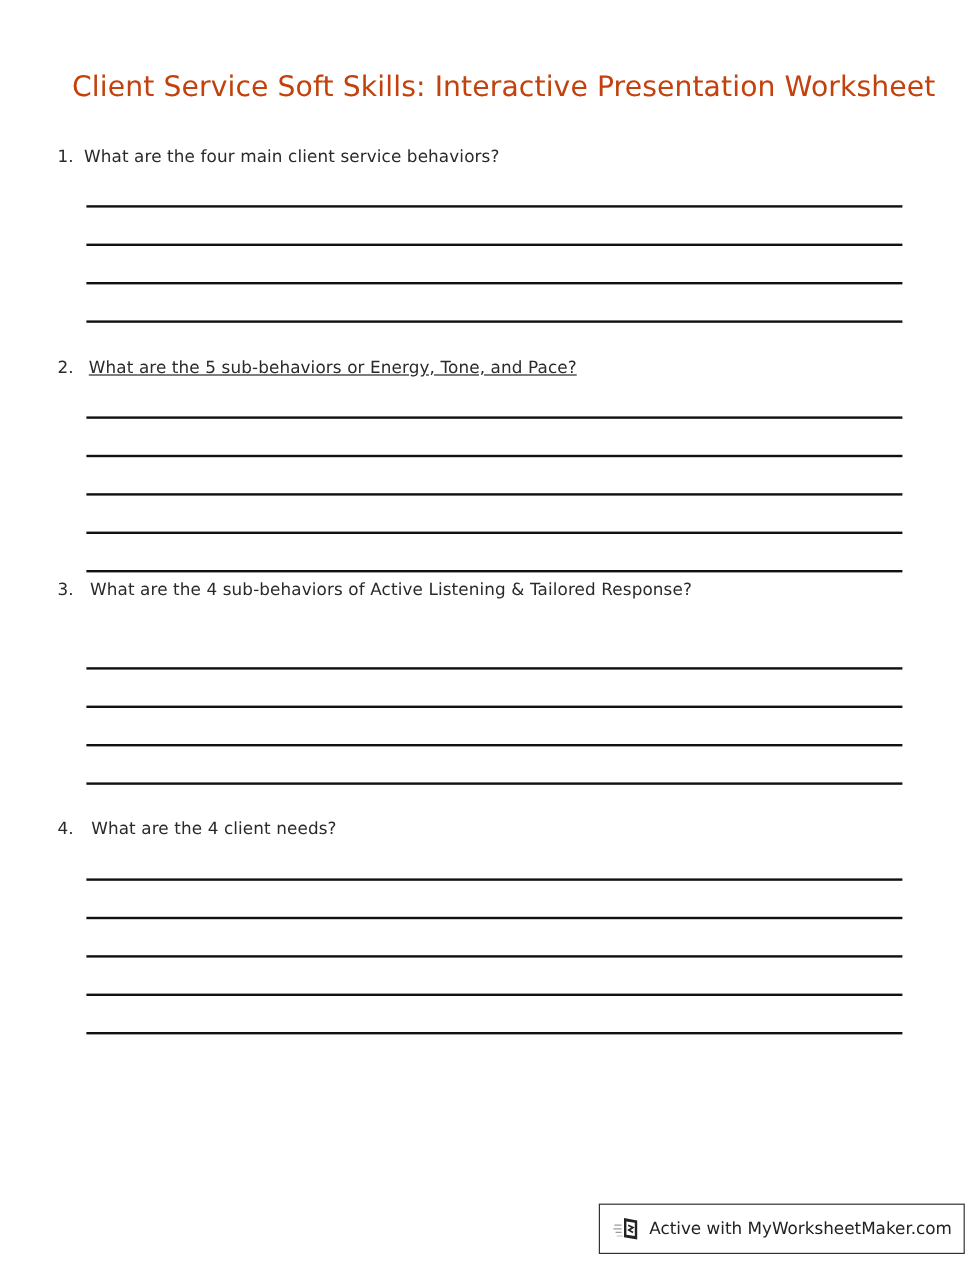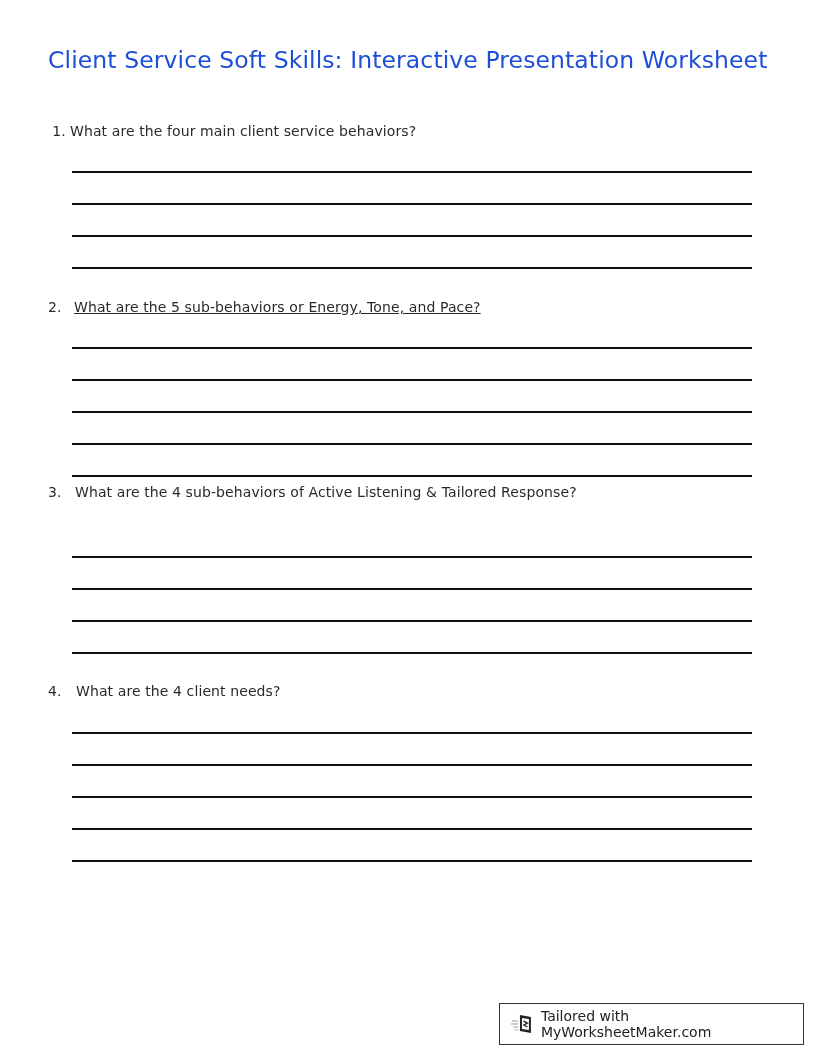--- a/index.html
+++ b/index.html
@@ -1,35 +1,35 @@
 <!DOCTYPE html>
 <html><head>
 <meta charset="utf-8">
 <style>
   html, body { margin: 0; padding: 0; background: #ffffff; }
   body { width: 816px; height: 1056px; position: relative; overflow: hidden;
          font-family: "DejaVu Sans", "Liberation Sans", sans-serif; color: #222; }
   .title { position: absolute; left: 48px; top: 46px; font-size: 23.5px; font-weight: normal;
-           color: #1d4ed8; letter-spacing: 0.1px; white-space: nowrap; margin: 0; }
+           color: #c2410c; letter-spacing: 0.1px; white-space: nowrap; margin: 12px; }
   .question { position: absolute; left: 48px; font-size: 14px; color: #2a2a2a; white-space: nowrap; }
   .question .num { display: inline-block; width: 22px; }
   .question.q1 .num { width: 22px; }
   .question .qtext { letter-spacing: 0.1px; }
   .answer-line { position: absolute; left: 72px; width: 680px; height: 2px; background: #111; }
   .footer-badge { position: absolute; left: 499px; top: 1003px; width: 305px; height: 42px;
                   border: 1.5px solid #333; box-sizing: border-box; display: flex; align-items: center;
                   font-family: "DejaVu Sans", sans-serif; font-size: 14px; color: #222; }
   .footer-badge .logo { width: 24px; height: 22px; margin-left: 11px; margin-right: 6px; }
 </style>
 </head>
 <body>
 
 <h1 class="title">Client Service Soft Skills: Interactive Presentation Worksheet</h1>
 
-<div class="question q1" style="top:123px;text-align:center;">
+<div class="question q1" style="top:123px;">
   <span class="num">1.</span><span class="qtext">What are the four main client service behaviors?</span>
 </div>
 <div class="answer-line" style="top:171px;"></div>
 <div class="answer-line" style="top:203px;"></div>
 <div class="answer-line" style="top:235px;"></div>
 <div class="answer-line" style="top:267px;"></div>
 
 <div class="question" style="top:299px;text-decoration:underline;">
   <span class="num" style="width:26px;">2.</span><span class="qtext">What are the 5 sub-behaviors or Energy, Tone, and Pace?</span>
 </div>
@@ -59,14 +59,14 @@
 <div class="footer-badge">
   <svg class="logo" viewBox="0 0 24 22">
     <line x1="1" y1="8" x2="7" y2="8" stroke="#999" stroke-width="1"></line>
     <line x1="0" y1="11" x2="7" y2="11" stroke="#999" stroke-width="1"></line>
     <line x1="2" y1="14" x2="7" y2="14" stroke="#999" stroke-width="1"></line>
     <line x1="3" y1="17" x2="8" y2="17" stroke="#bbb" stroke-width="1"></line>
     <polygon points="9,2 20,4 20,20 9,18" fill="#222"></polygon>
     <polygon points="11,5 18,6 18,17 11,16" fill="#fff"></polygon>
     <path d="M12.5,8 L16.5,10 L13,12 L16.5,14" stroke="#222" stroke-width="1.4" fill="none"></path>
   </svg>
-  <span>Tailored with MyWorksheetMaker.com</span>
+  <span>Active with MyWorksheetMaker.com</span>
 </div>
 
 </body></html>

